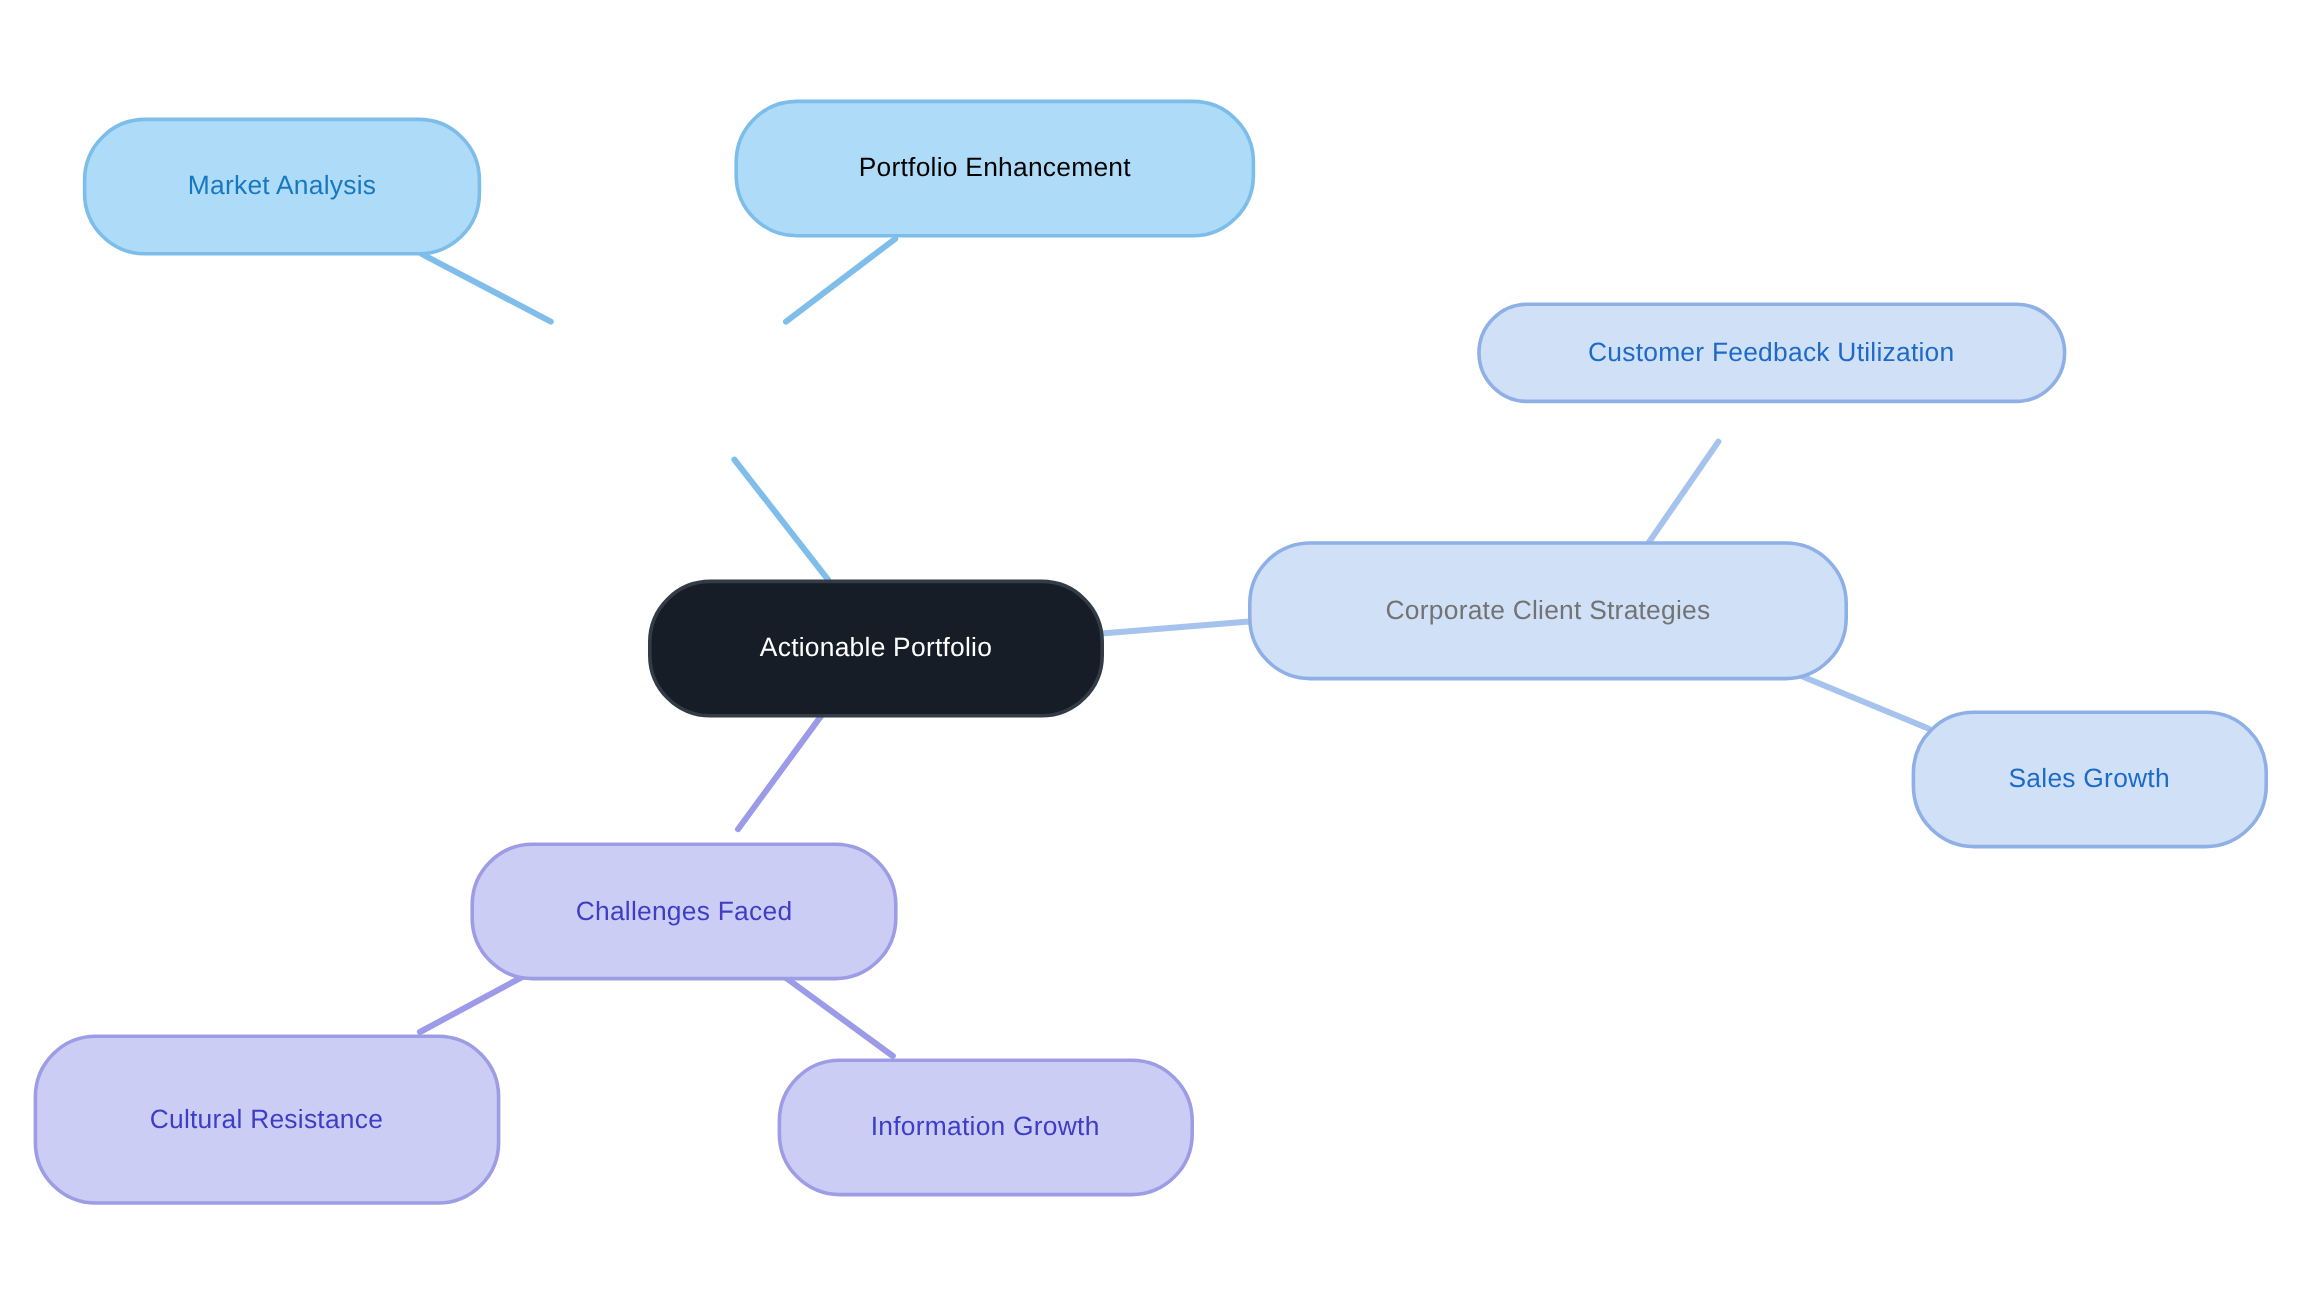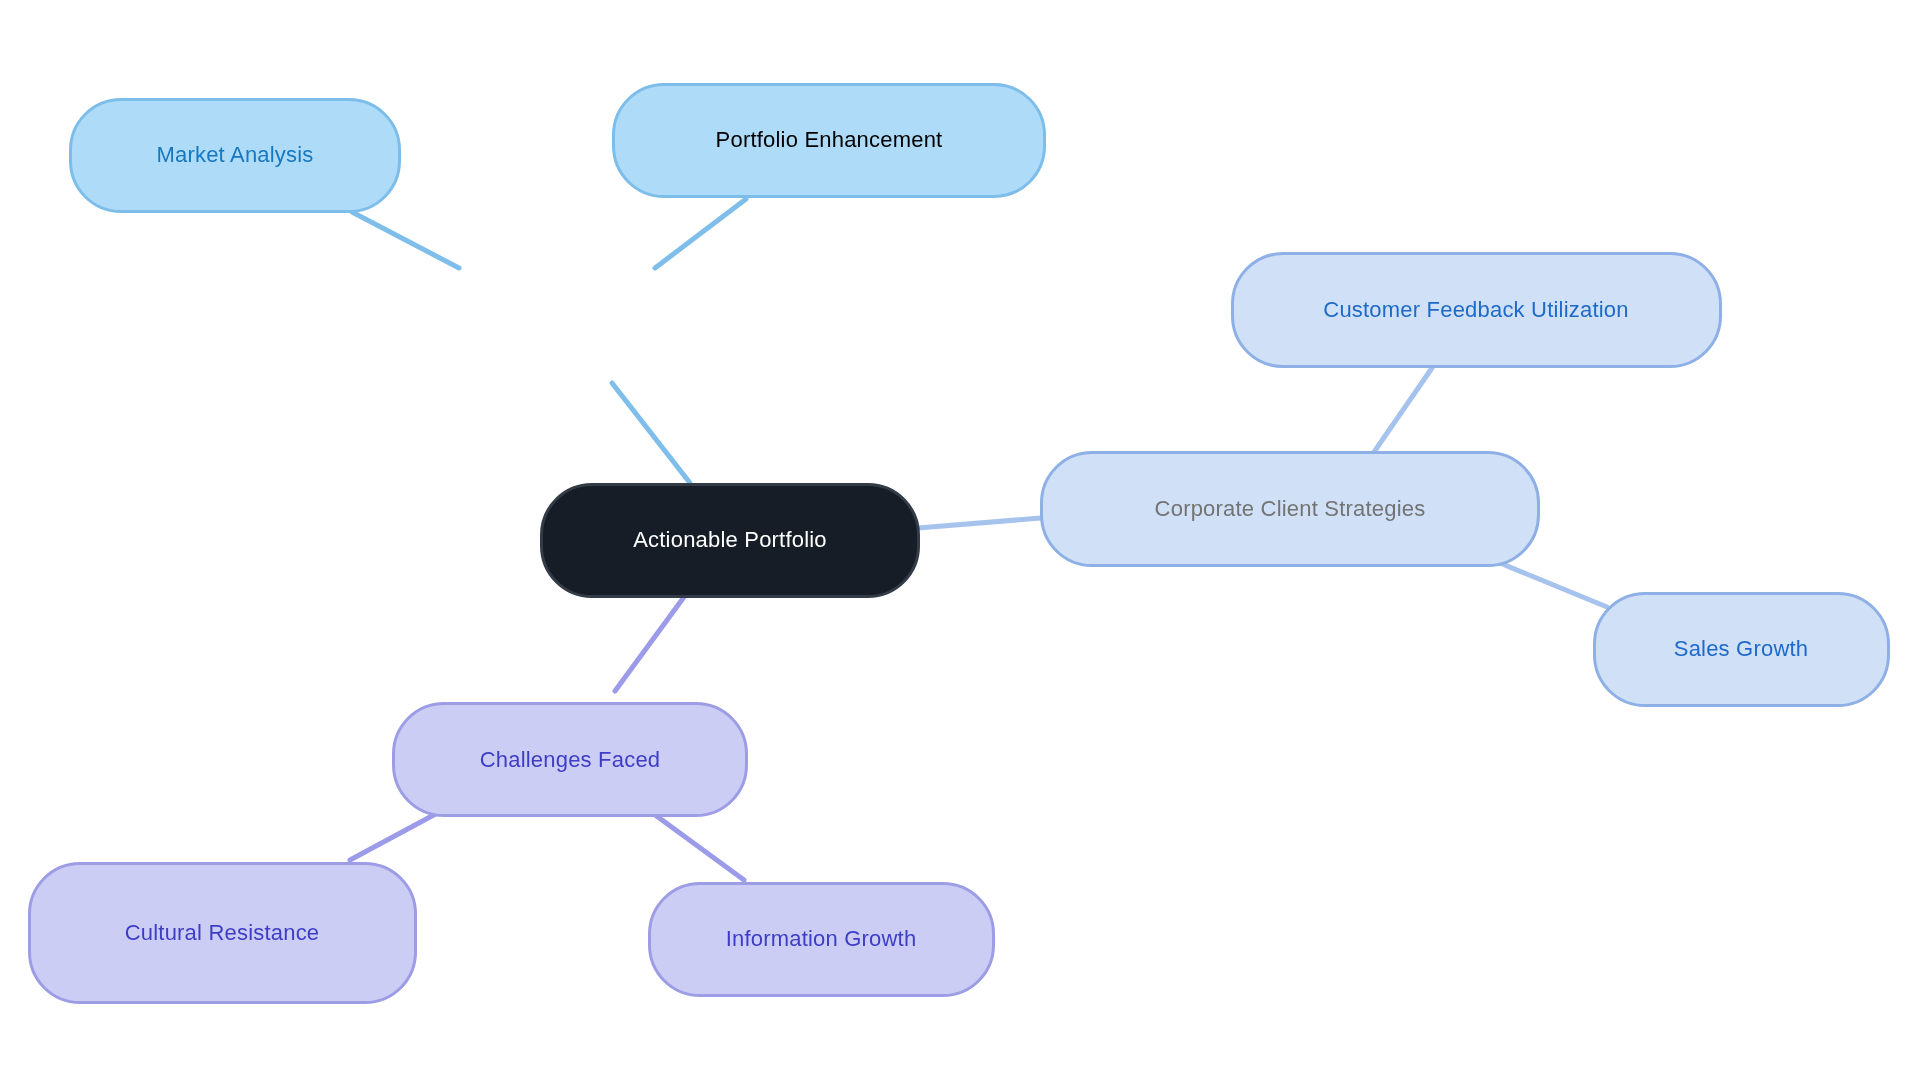--- a/index.html
+++ b/index.html
@@ -69,21 +69,21 @@
   </div>
 
   <div class="node" style="left: 612px; top: 82.5px; width: 434px; height: 115px; background: rgb(174, 220, 248); border-color: rgb(125, 189, 234); color: #000000;">
     <span class="node-label">Portfolio Enhancement</span>
   </div>
 
   <div class="node" style="left: 1040px; top: 451px; width: 500px; height: 116px; background: rgb(207, 224, 247); border-color: rgb(143, 176, 230); color: #737373;">
     <span class="node-label">Corporate Client Strategies</span>
   </div>
 
-  <div class="node" style="left: 1230.5px; top: 252px; width: 491px; height: 116px; background: rgb(207, 224, 247); border-color: rgb(143, 176, 230); color: rgb(30, 106, 200);">
+  <div class="node" style="left: 1230.5px; top: 252px; width: 491px; height: 84px; background: rgb(207, 224, 247); border-color: rgb(143, 176, 230); color: rgb(30, 106, 200);">
     <span class="node-label">Customer Feedback Utilization</span>
   </div>
 
   <div class="node" style="left: 1592.5px; top: 591.5px; width: 297px; height: 115px; background: rgb(207, 224, 247); border-color: rgb(143, 176, 230); color: rgb(30, 106, 200);">
     <span class="node-label">Sales Growth</span>
   </div>
 
   <div class="node" style="left: 392px; top: 702px; width: 356px; height: 115px; background: rgb(204, 205, 245); border-color: rgb(157, 157, 229); color: rgb(61, 61, 198);">
     <span class="node-label">Challenges Faced</span>
   </div>

